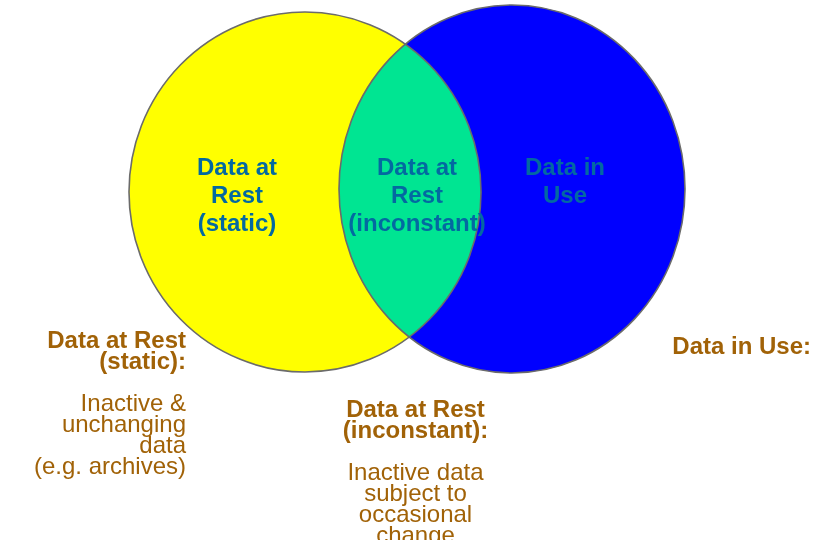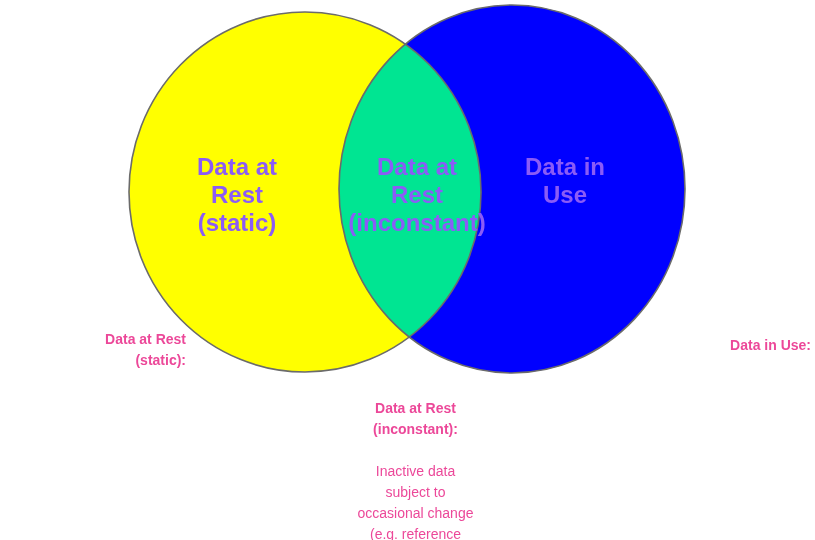--- a/index.html
+++ b/index.html
@@ -19,33 +19,33 @@
     position: absolute;
     left: 0;
     top: 0;
   }
   .circle-label {
     position: absolute;
     width: 190px;
     font-size: 24px;
     font-weight: bold;
     line-height: 28px;
-    color: #8b5cf6;
+    color: #0369a1;
     text-align: center;
     white-space: pre-line;
   }
   .label-left   { left: 142px; top: 153px; }
   .label-middle { left: 322px; top: 153px; }
   .label-right  { left: 470px; top: 153px; }
 
   .caption {
     position: absolute;
-    font-size: 14px;
+    font-size: 24px;
     line-height: 21px;
-    color: #ec4899;
+    color: #a16207;
     white-space: pre-line;
   }
   .caption .caption-title { font-weight: bold; }
   .caption-left   { left: 18px;  top: 308px; width: 168px; text-align: right; }
   .caption-middle { left: 318px; top: 377px; width: 195px; text-align: center; }
   .caption-right  { left: 641px; top: 314px; width: 170px; text-align: right; }
 </style>
 </head>
 <body>
 
@@ -75,20 +75,23 @@
   <div class="circle-label label-middle">Data at
 Rest
 (inconstant)</div>
 
   <div class="circle-label label-right">Data in
 Use</div>
 
   <div class="caption caption-left">
     <div class="caption-title">Data at Rest
 (static):</div>
+    <div class="caption-body">Inactive &amp;
+unchanging data
+(e.g. archives)</div>
   </div>
 
   <div class="caption caption-middle">
     <div class="caption-title">Data at Rest
 (inconstant):</div>
     <div class="caption-body">Inactive data
 subject to
 occasional change
 (e.g. reference
 tables)</div>

